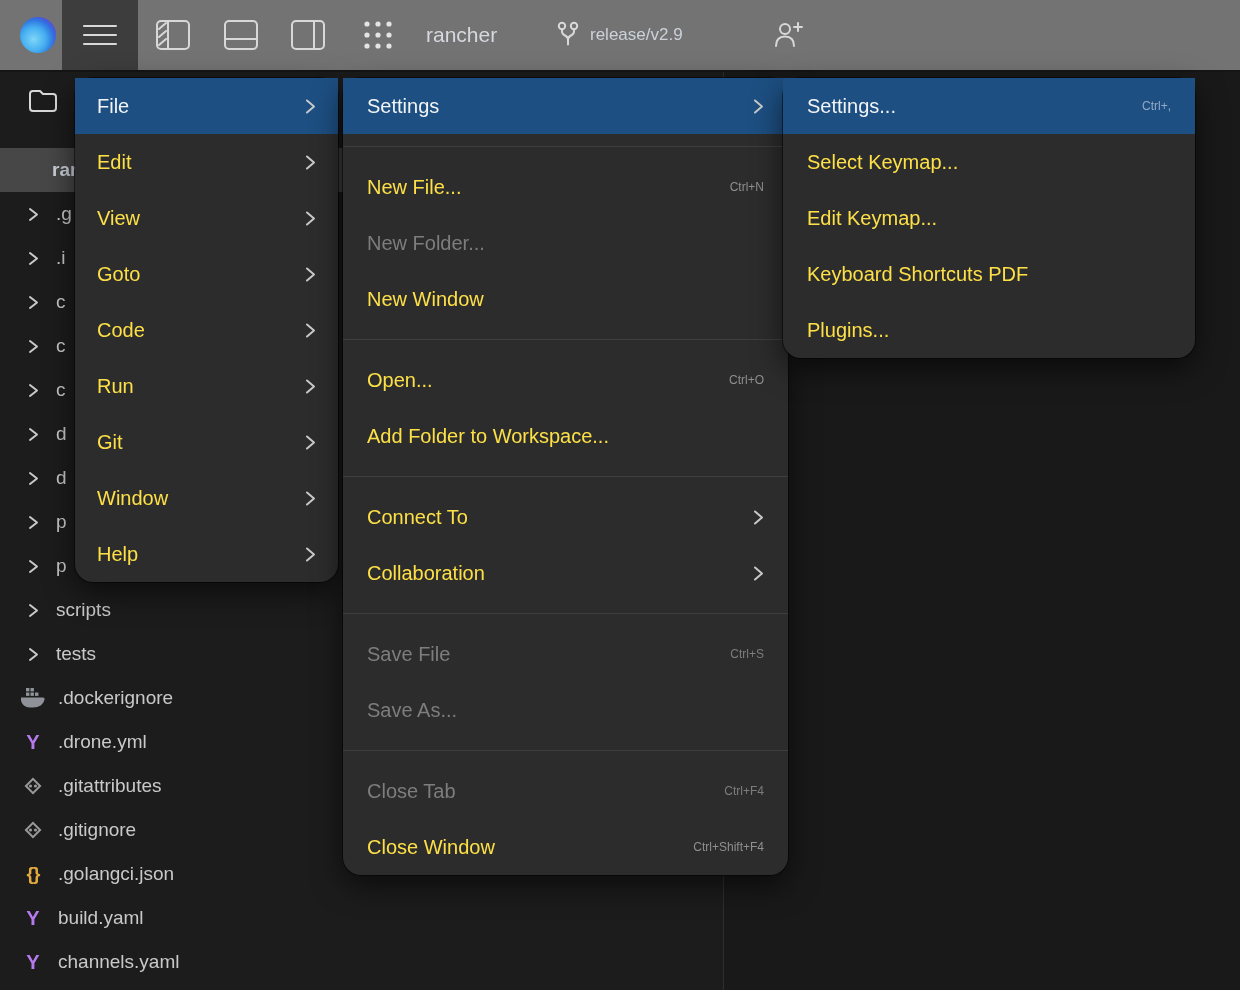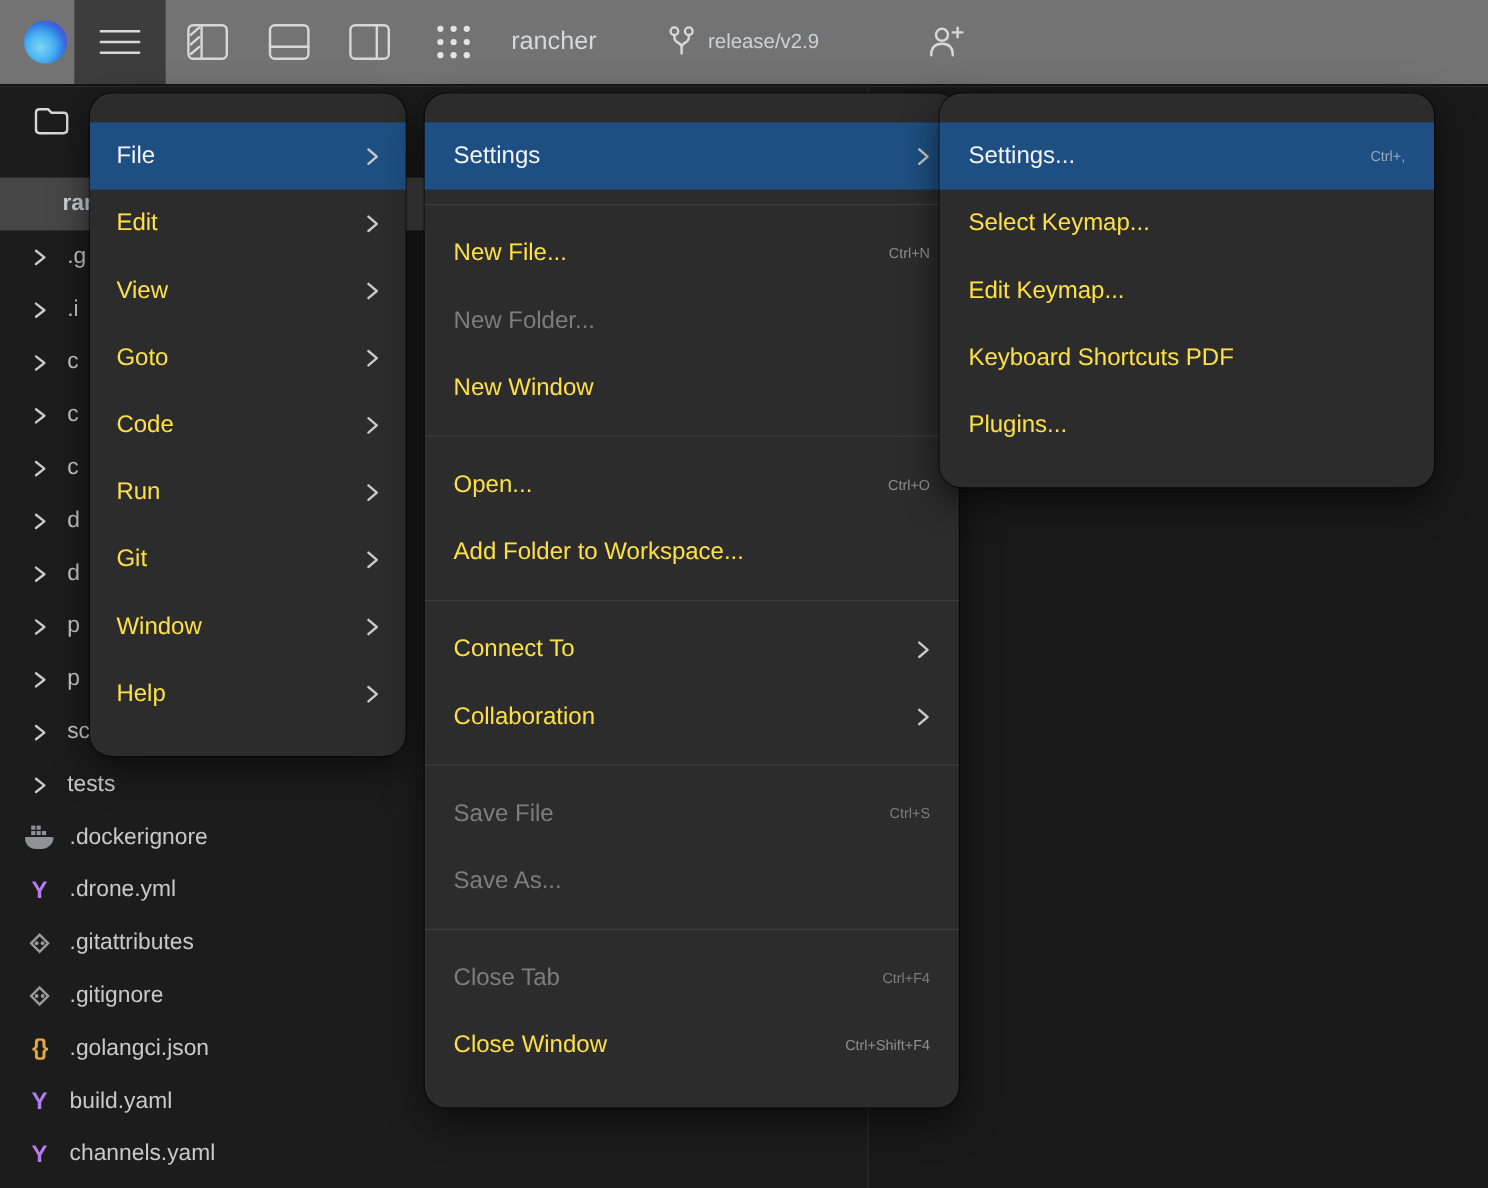--- a/index.html
+++ b/index.html
@@ -34,24 +34,24 @@
             font-size:19px;color:#ccd2da;cursor:pointer;}
   .root-row .tlabel{margin-left:52px;font-weight:bold;}
   .file-row{height:44px;display:flex;align-items:center;font-size:19px;color:#c9c9c9;cursor:pointer;}
   .file-row .ficon{margin-left:20px;width:26px;height:24px;flex:0 0 auto;display:flex;
                    align-items:center;justify-content:center;}
   .file-row .tlabel{margin-left:12px;white-space:nowrap;}
   .ficon-yaml{color:#b57bee;font-weight:bold;font-size:20px;}
   .ficon-json{color:#e3a93e;font-weight:bold;font-size:19px;letter-spacing:-1px;}
 
   
-  .menu{position:absolute;background:#2c2c2c;border-radius:18px;padding:24px 0;z-index:10;
+  .menu{position:absolute;background:#2c2c2c;border-radius:18px;padding:0 0;z-index:10;
         box-shadow:0 0 0 1px rgba(0,0,0,0.5), 0 10px 30px rgba(0,0,0,0.6);}
   .menu-root{left:75px;top:78px;width:263px;}
-  .menu-sub1{left:354px;top:78px;width:445px;}
+  .menu-sub1{left:343px;top:78px;width:445px;}
   .menu-sub2{left:783px;top:78px;width:412px;}
   .mi{height:56px;display:flex;align-items:center;padding:0 24px;font-size:20px;cursor:pointer;}
   .menu-root .mi{padding:0 22px;}
   .mi-label{flex:1;color:#fde047;white-space:nowrap;}
   .mi-sc{color:#8f8f8f;font-size:12px;margin-left:20px;white-space:nowrap;text-align:center;}
   .mi-chev{width:11px;height:17px;margin-left:20px;flex:0 0 auto;}
   .mi.hl{background:#1d4f82;}
   .mi.hl .mi-label{color:#f2f4f6;}
   .mi.hl .mi-sc{color:#93a9c4;}
   .mi.disabled{cursor:default;}

